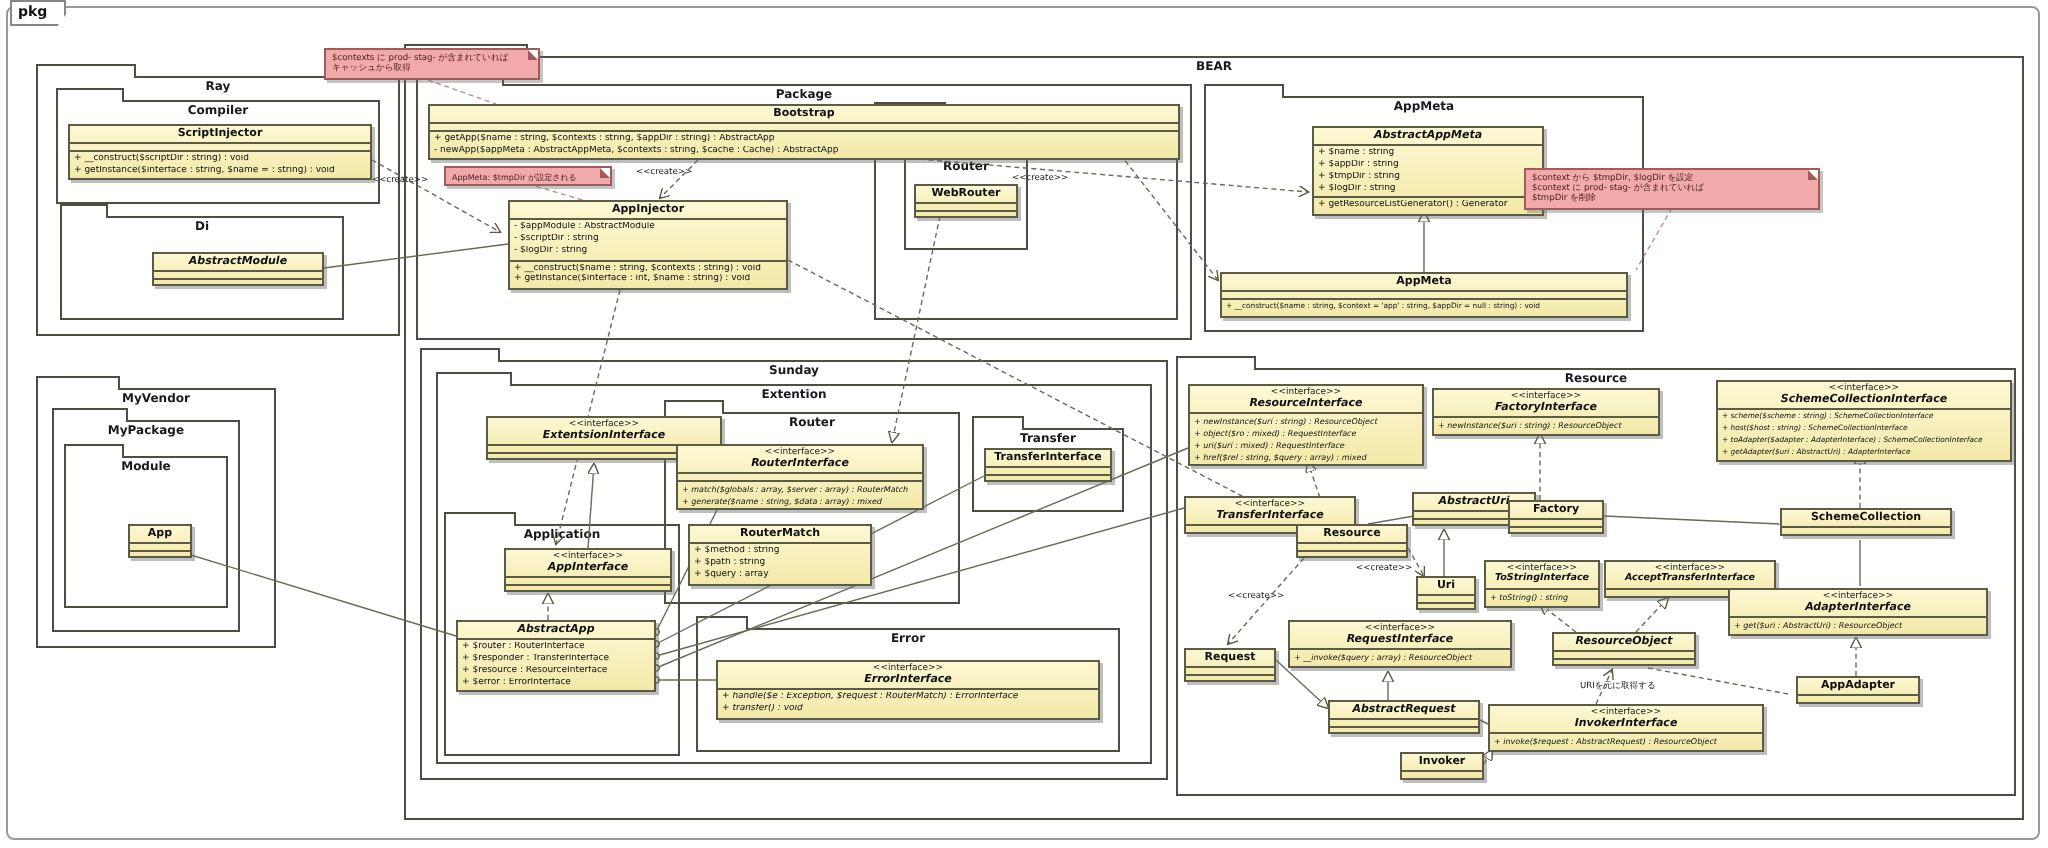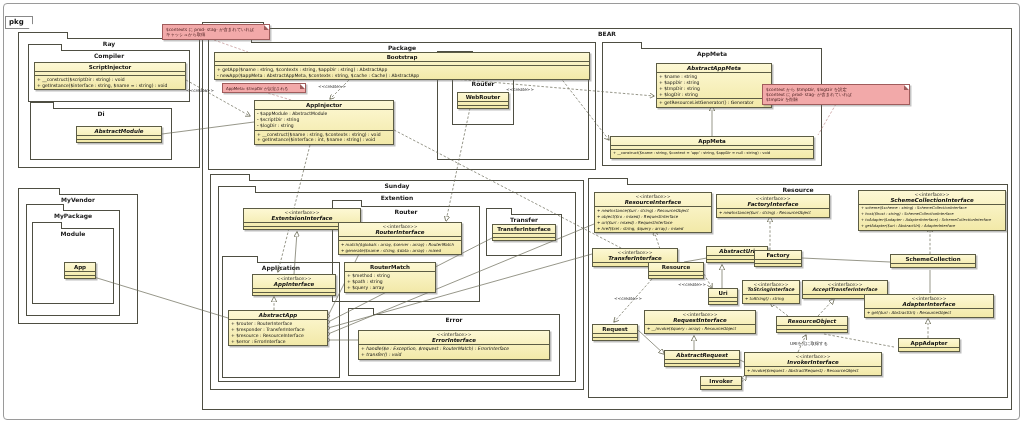--- a/index.html
+++ b/index.html
@@ -1,19 +1,19 @@
 <!DOCTYPE html>
 <html><head>
 <meta charset="utf-8">
 <style>
 *{margin:0;padding:0;box-sizing:border-box}
 html,body{width:1024px;height:424px}
 body{position:relative;background:#fff;font-family:"DejaVu Sans","Liberation Sans",sans-serif;color:#111;overflow:hidden}
 .frame{position:absolute;left:3px;top:3px;width:1017px;height:417px;border:1.5px solid #9a9a9a;border-radius:4px;z-index:0}
-.pkgtag{position:absolute;left:5px;top:16px;width:28px;height:13px;background:#fff;border:1px solid #888;font-size:7px;font-weight:bold;padding:1px 3px;z-index:6;clip-path:polygon(0 0,100% 0,100% 55%,85% 100%,0 100%)}
+.pkgtag{position:absolute;left:5px;top:0;width:28px;height:13px;background:#fff;border:1px solid #888;font-size:7px;font-weight:bold;padding:1px 3px;z-index:6;clip-path:polygon(0 0,100% 0,100% 55%,85% 100%,0 100%)}
 .pkg{position:absolute;border:1px solid #4e4e42;z-index:1}
 .pkg>.name{position:absolute;left:0;right:0;top:1px;text-align:center;font-size:6px;font-weight:bold;color:#1a1a1a;line-height:7px}
 .pkg>.tab{position:absolute;left:-1px;top:-7px;height:7px;background:#fff;border:1px solid #4e4e42;border-bottom:none}
 .cls{position:absolute;z-index:3;background:linear-gradient(#fdf8d4,#f2e9a8);border:1px solid #5c5c44;box-shadow:1.5px 1.5px 0 rgba(110,110,110,.45)}
 .cls .hd{padding:1px 2px;text-align:center}
 .cls .st{font-size:4.5px;line-height:5px;color:#222}
 .cls .nm{font-size:5.5px;line-height:6.2px;font-weight:bold;color:#111}
 .cls .cp{border-top:1px solid #5c5c44;padding:1px 2px;min-height:3px}
 .cls .cp.e{padding:0;height:3.5px}
 .m{font-size:4.5px;line-height:5.8px;white-space:nowrap;overflow:hidden;color:#111}

